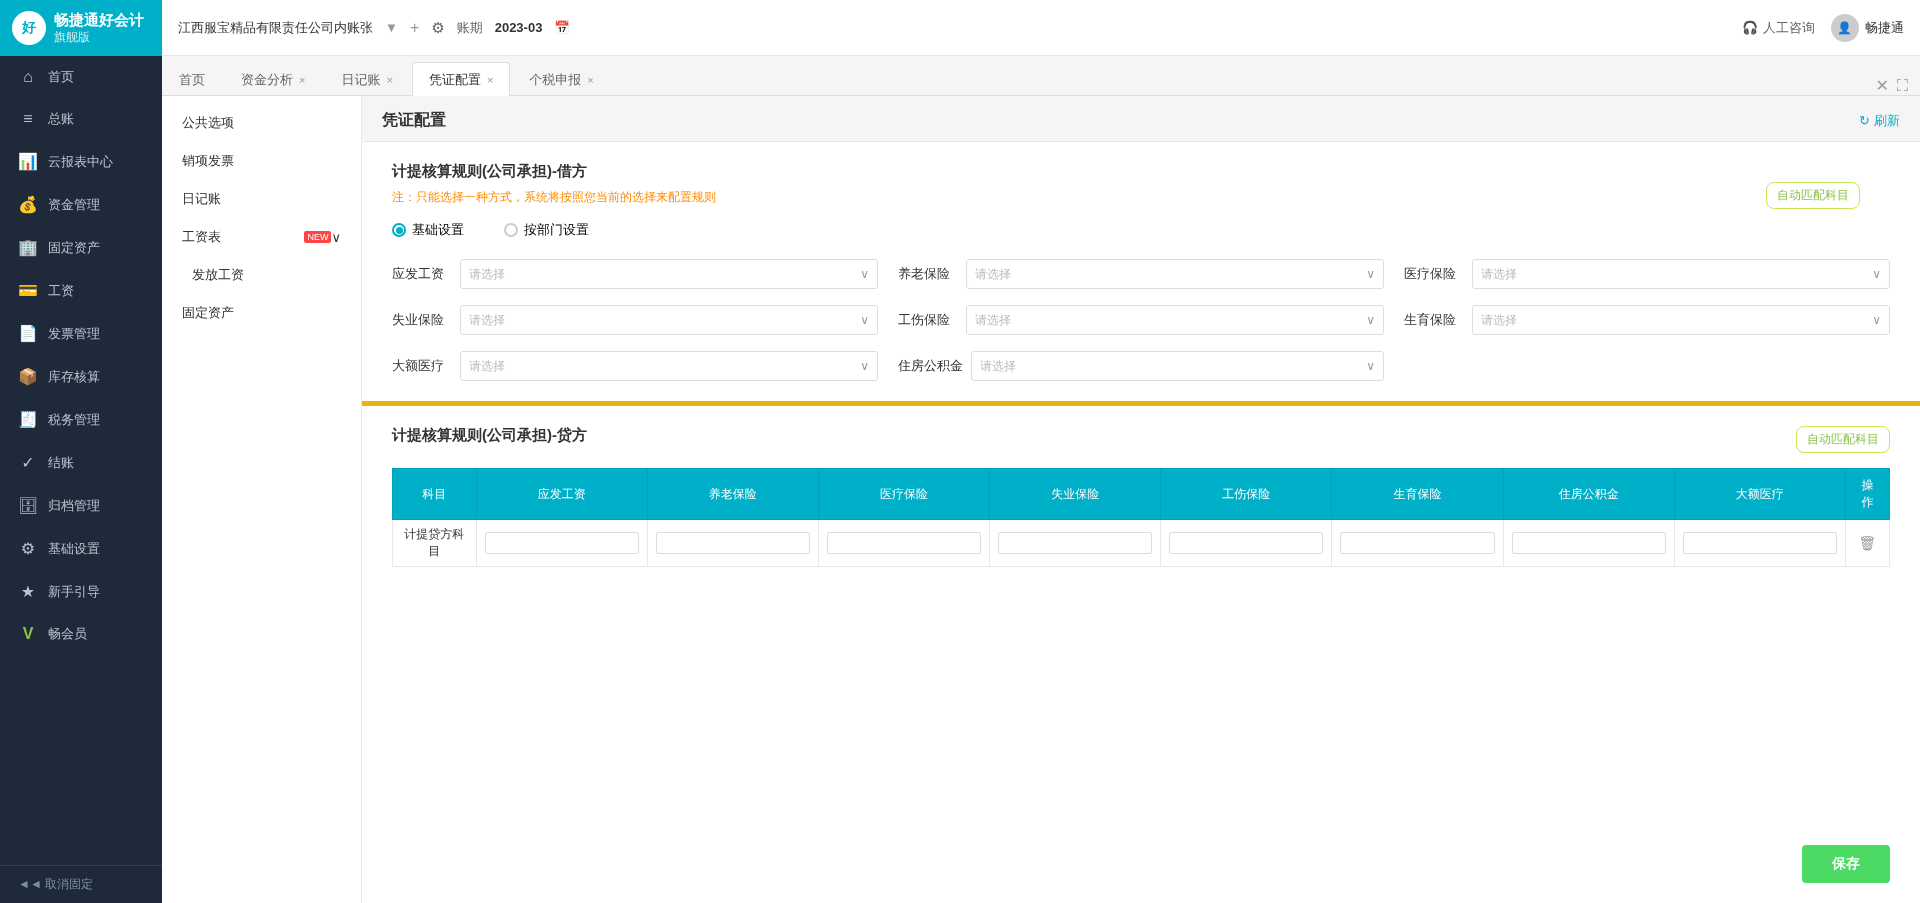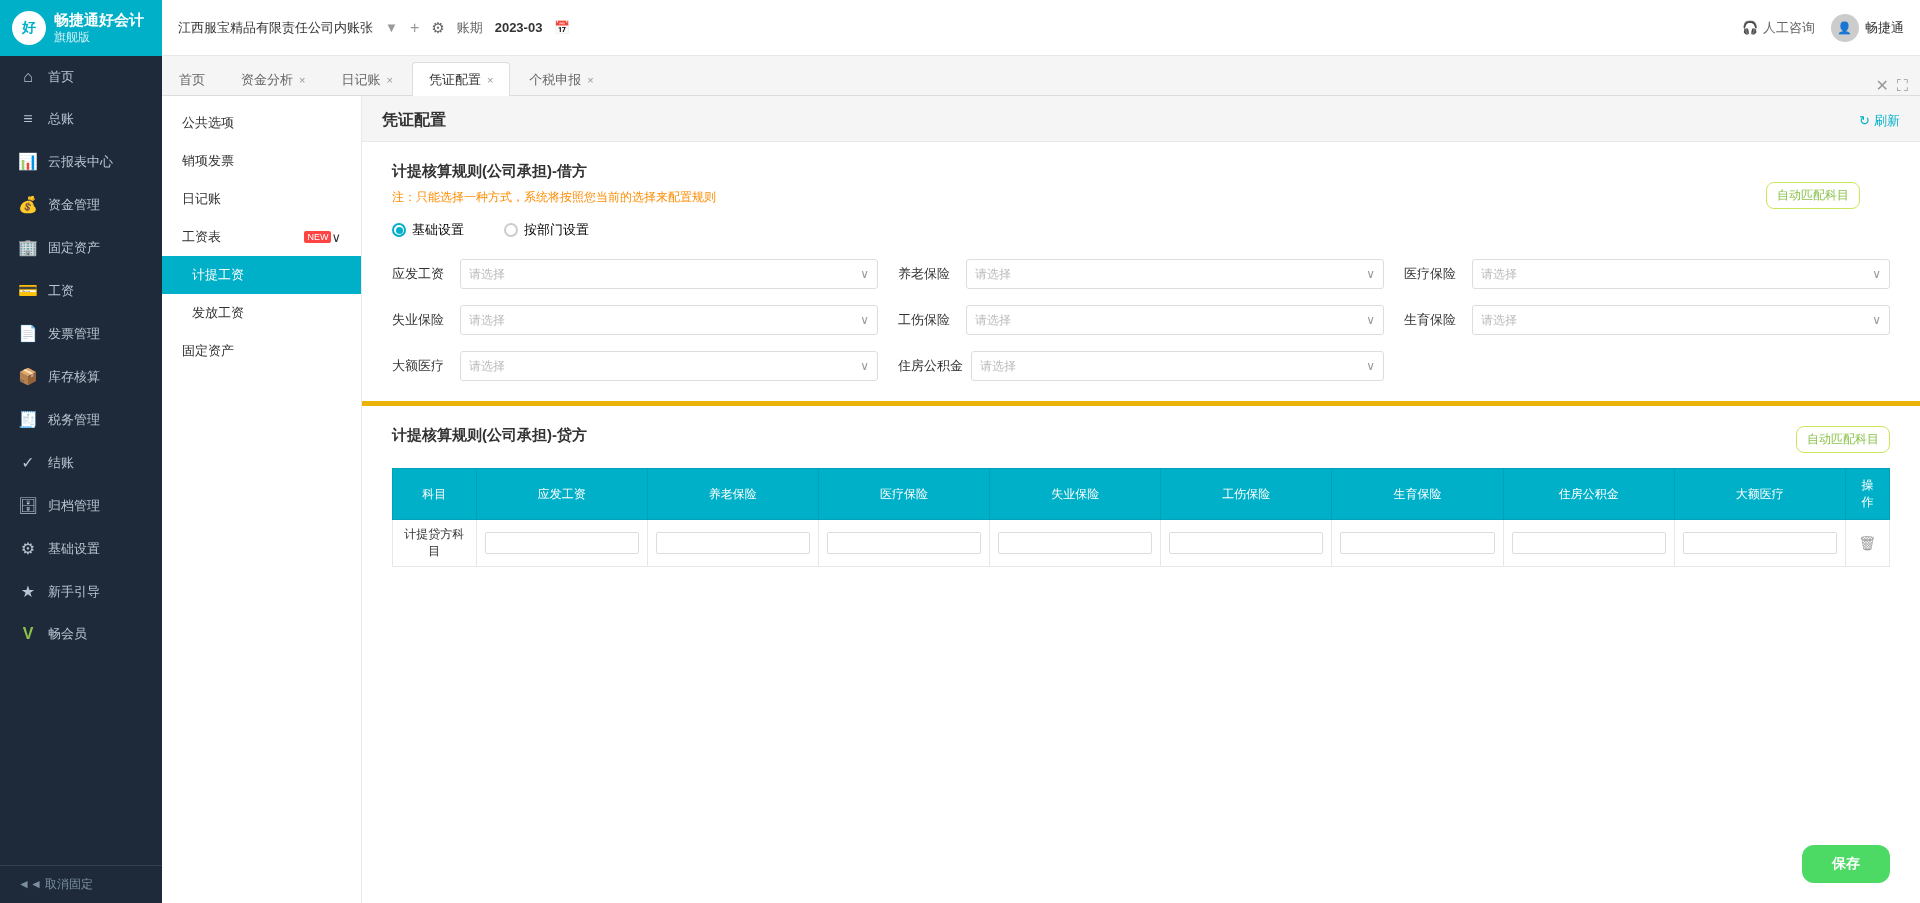--- a/index.html
+++ b/index.html
@@ -85,21 +85,21 @@
     .table thead tr { background: #00b0c8; color: #fff; }
     .table thead th { padding: 8px 10px; font-size: 12px; font-weight: normal; text-align: center; border: 1px solid #00a0b8; }
     .table tbody tr { background: #fff; }
     .table tbody td { padding: 6px 8px; border: 1px solid #e8e8e8; font-size: 12px; color: #333; text-align: center; }
     .table-input { width: 100%; border: 1px solid #ddd; border-radius: 2px; padding: 3px 6px; font-size: 12px; }
     .table-del-btn { color: #999; cursor: pointer; font-size: 14px; }
     .td-label { text-align: left; padding-left: 10px; color: #333; }
 
     
     .save-bar { position: fixed; bottom: 20px; right: 30px; }
-    .save-btn { background: #4cd964; color: #fff; border: none; padding: 10px 30px; border-radius: 12px; font-size: 14px; cursor: pointer; font-weight: bold; }
+    .save-btn { background: #4cd964; color: #fff; border: none; padding: 10px 30px; border-radius: 4px; font-size: 14px; cursor: pointer; font-weight: bold; }
 
     
     .right-scroll { overflow-y: auto; }
     .right-scroll::-webkit-scrollbar { width: 6px; }
     .right-scroll::-webkit-scrollbar-thumb { background: #ccc; border-radius: 3px; }
 
     .relative { position: relative; }
   </style>
 </head>
 <body>
@@ -229,21 +229,20 @@
       <div class="left-menu-item">日记账</div>
       <div class="left-menu-group">
         <div class="left-menu-group-header">
           <span>工资表</span>
           <span style="display:flex;align-items:center;gap:0;">
             <span class="new-badge">NEW</span>
             <span>∨</span>
           </span>
         </div>
         <div class="left-menu-sub">
-          <div class="left-menu-item active">计提工资</div>
           <div class="left-menu-item">发放工资</div>
         </div>
       </div>
       <div class="left-menu-item">固定资产</div>
     </div>
 
     <div class="right-content right-scroll">
       <div class="page-header">
         <span class="page-title">凭证配置</span>
         <div class="refresh-btn">

